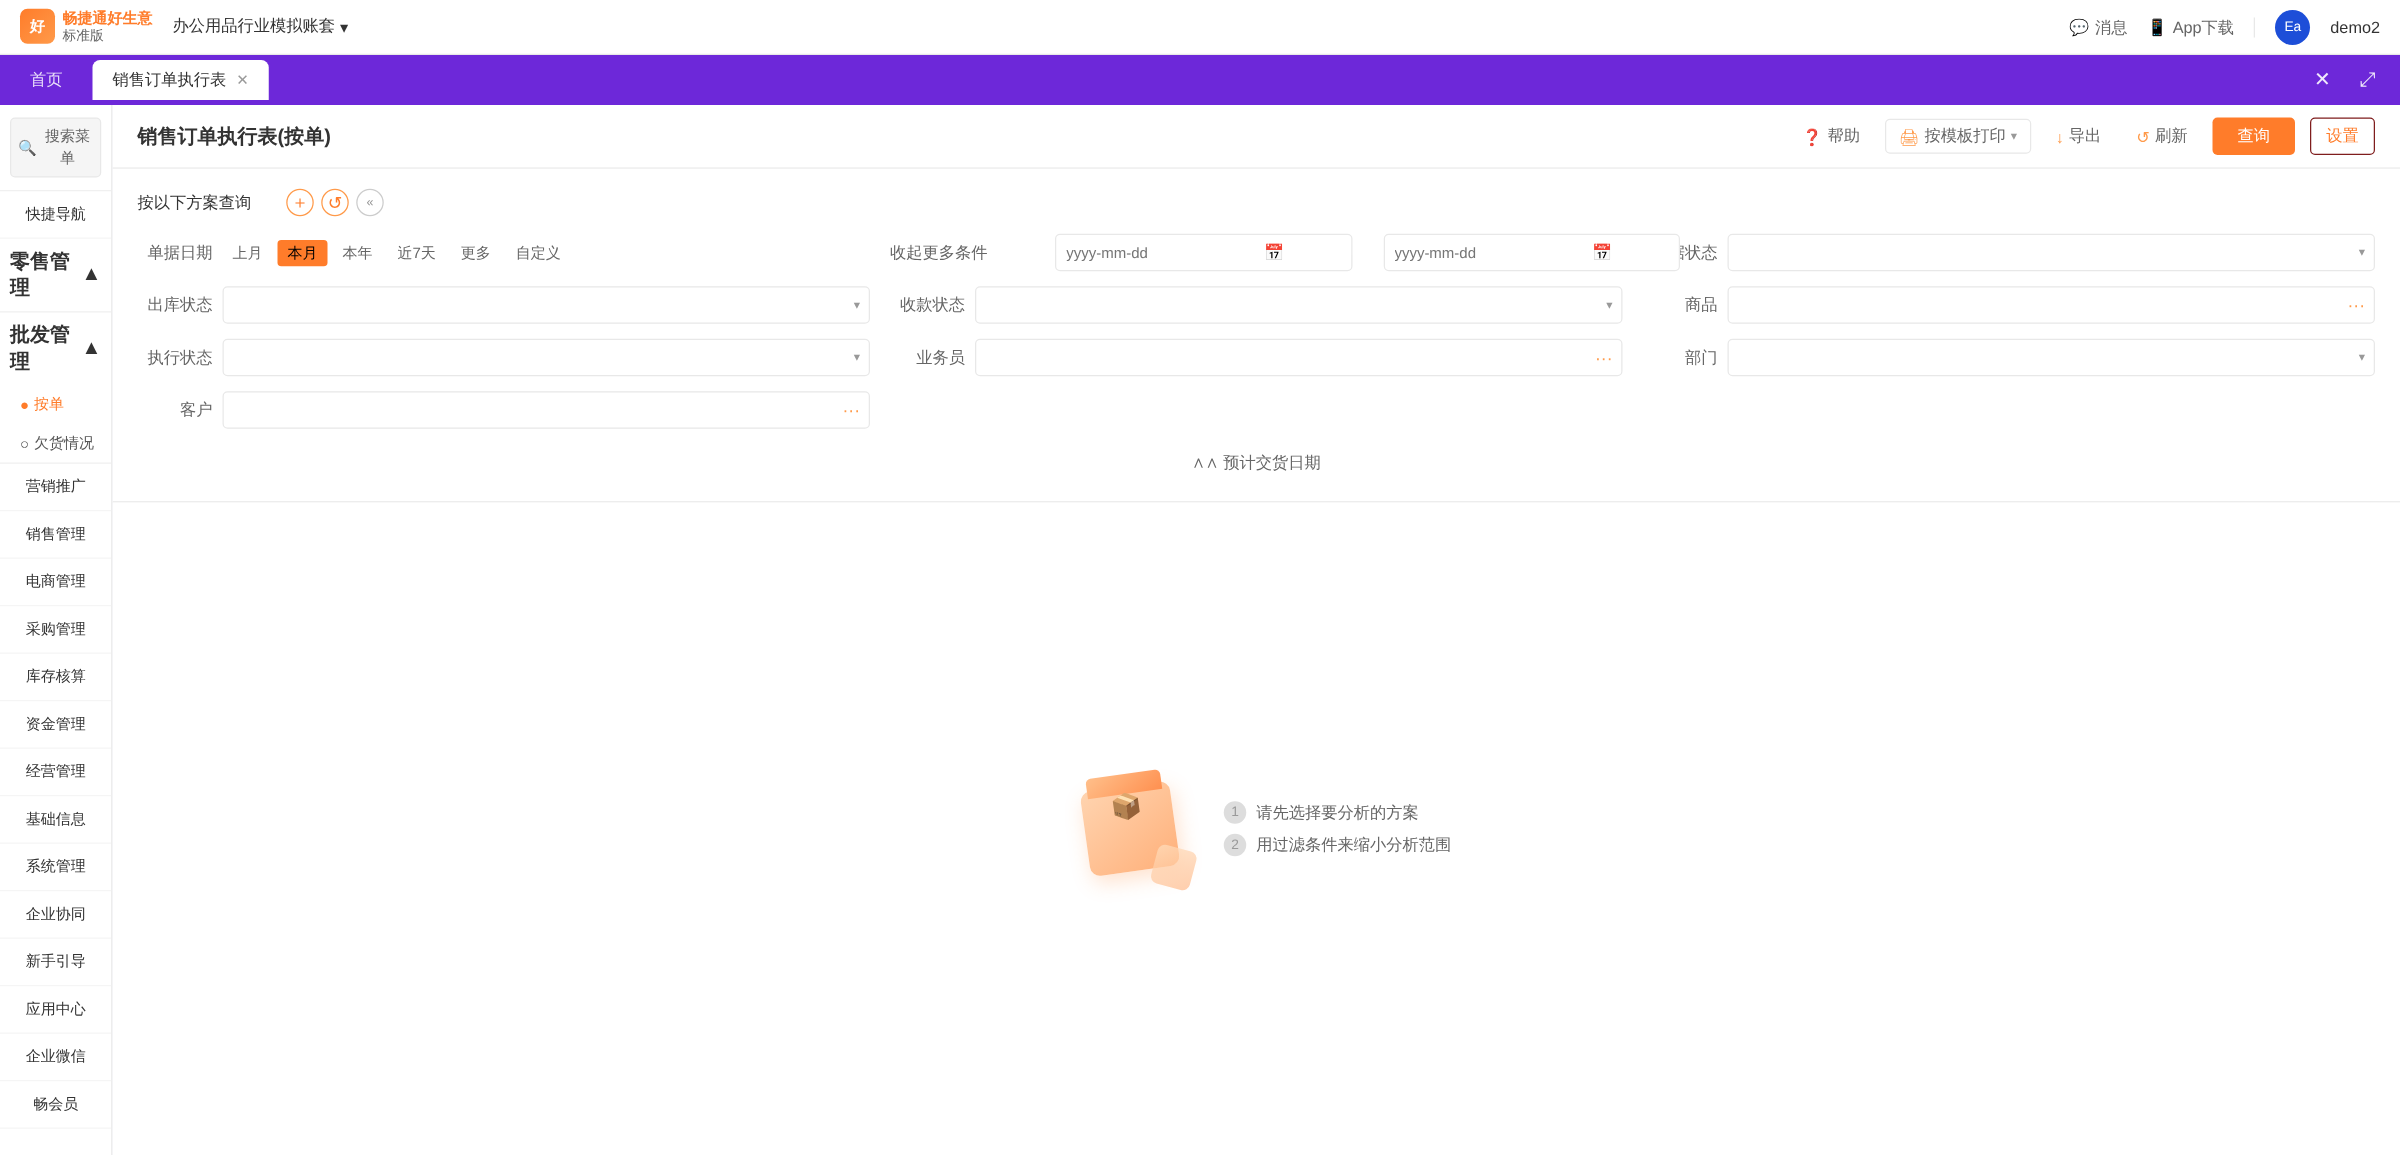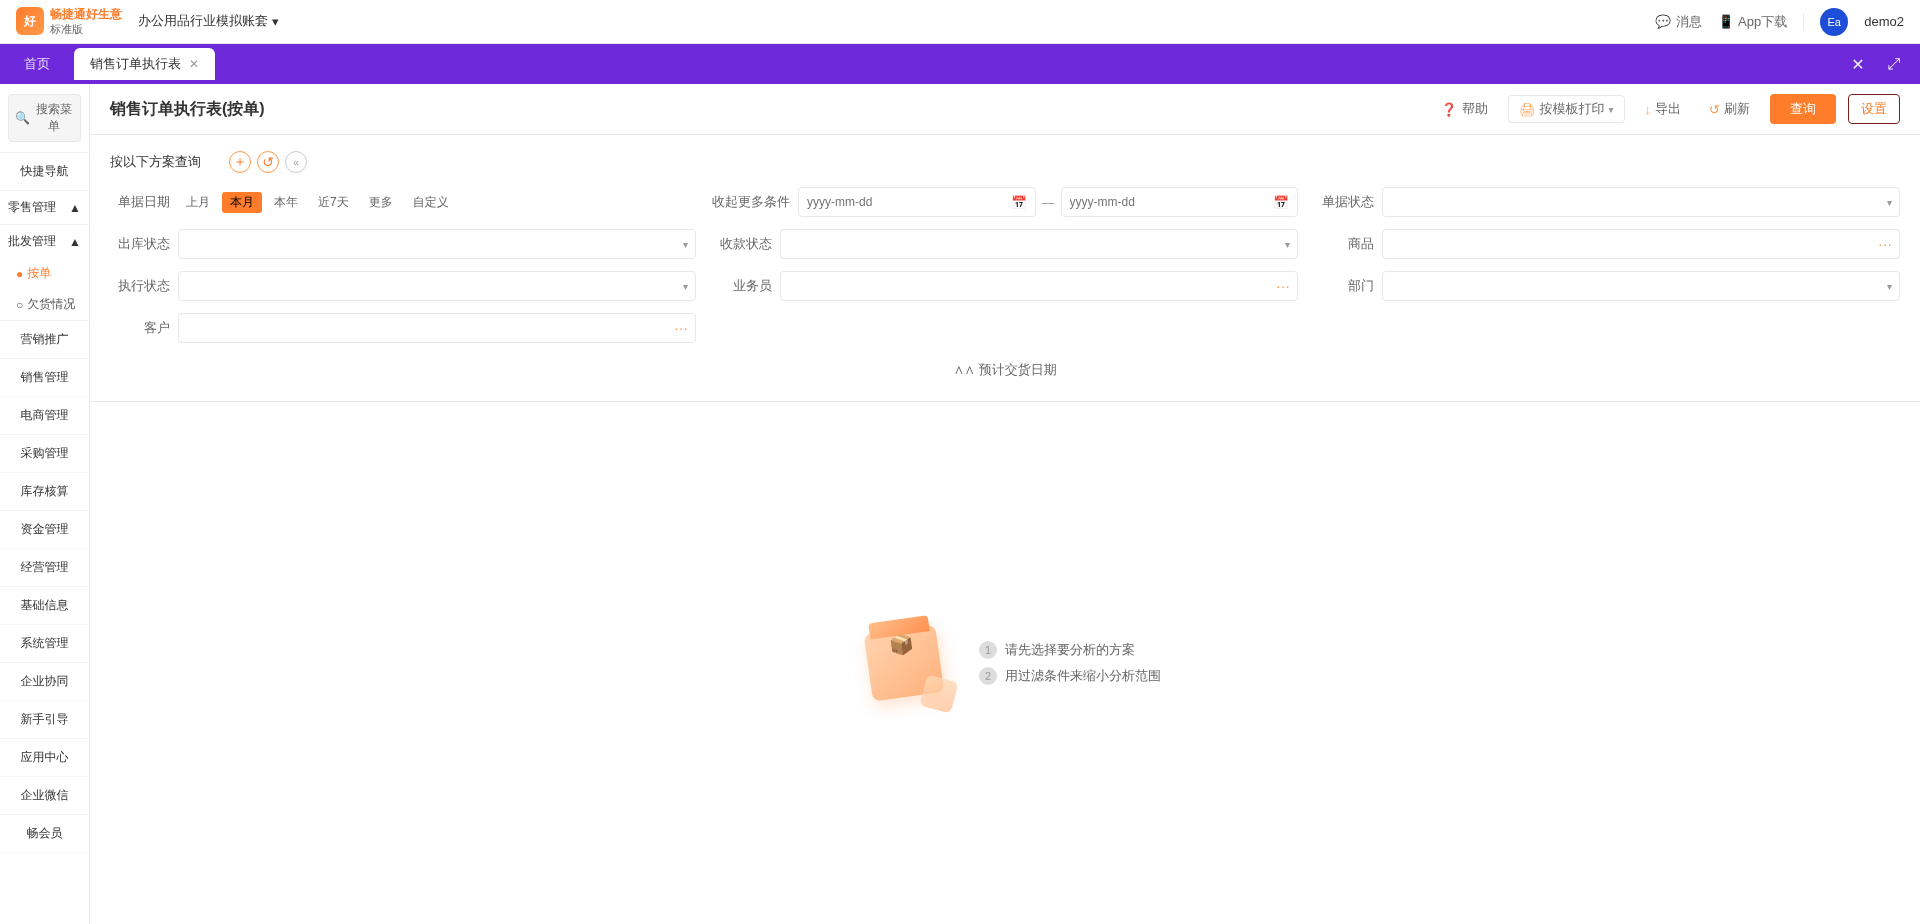--- a/index.html
+++ b/index.html
@@ -101,27 +101,27 @@
       cursor: pointer;
       border-bottom: 1px solid #f5f5f5;
       display: flex;
       align-items: center;
       justify-content: space-between;
     }
     .sidebar-nav-item .label { flex: 1; text-align: center; }
     .sidebar-section { border-bottom: 1px solid #f0f0f0; }
     .sidebar-section-title {
       padding: 8px 8px;
-      font-size: 12px;
+      font-size: 16px;
       color: #333;
       cursor: pointer;
       display: flex;
       align-items: center;
       justify-content: space-between;
-      font-weight: 400;
+      font-weight: 700;
     }
     .sidebar-sub-item {
       padding: 7px 8px 7px 16px;
       font-size: 12px;
       color: #555;
       cursor: pointer;
       display: flex;
       align-items: center;
       gap: 4px;
     }
@@ -215,21 +215,21 @@
       color: #999; font-size: 10px; pointer-events: none;
     }
     .select-dots {
       position: absolute; right: 8px; top: 50%; transform: translateY(-50%);
       color: #ff9a4a; font-size: 14px; pointer-events: none; cursor: pointer;
     }
     .date-range { display: flex; align-items: center; gap: 6px; flex: 1; }
     .date-input-wrap { position: relative; flex: 1; }
     .date-input {
       width: 100%; height: 30px; border: 1px solid #e8e8e8; border-radius: 4px;
-      padding: 0 28px 0 8px; font-size: 12px; color: #bbb; outline: none; background: #fff;
+      padding: 0 28px 0 8px; font-size: 12px; color: #bbb; outline: none; background: #fff; margin-left: 46px;
     }
     .date-icon {
       position: absolute; right: 8px; top: 50%; transform: translateY(-50%);
       color: #ff9a4a; font-size: 13px; pointer-events: none;
     }
     .date-sep { color: #999; }
     .date-quick-btns { display: flex; gap: 4px; align-items: center; }
     .date-quick-btn {
       padding: 2px 8px; font-size: 12px; color: #666; cursor: pointer;
       border-radius: 3px; border: none; background: none;

